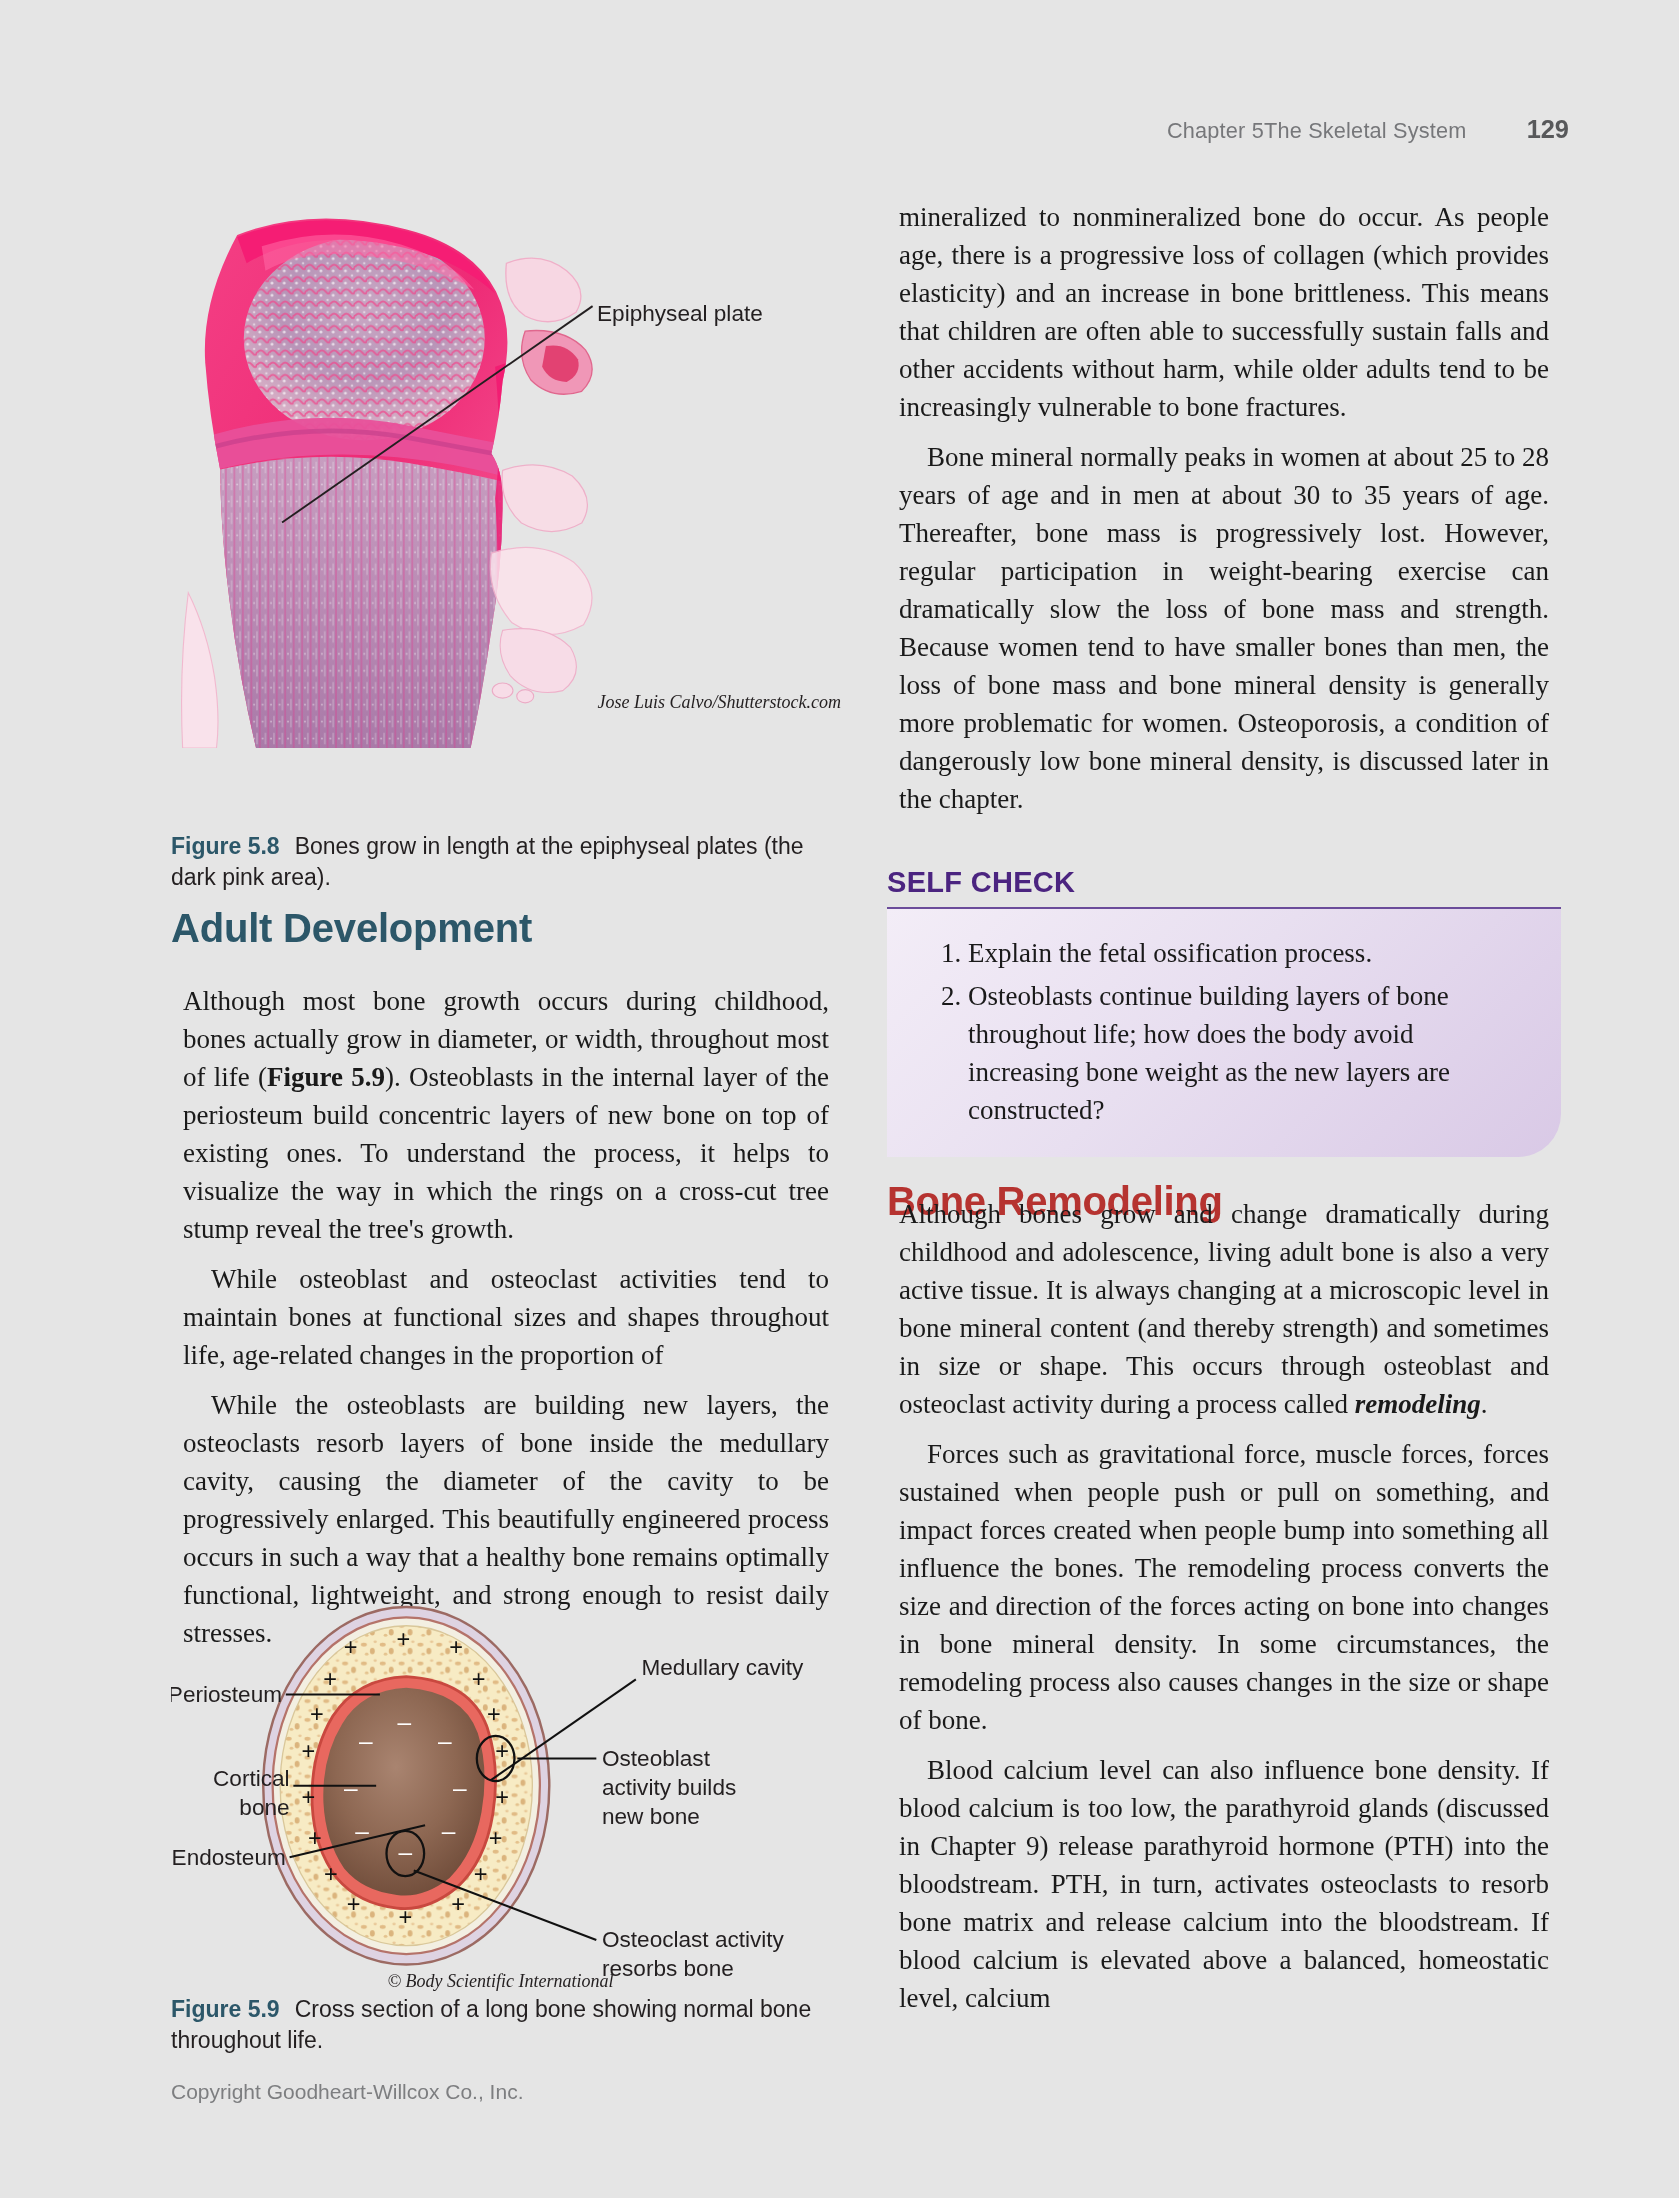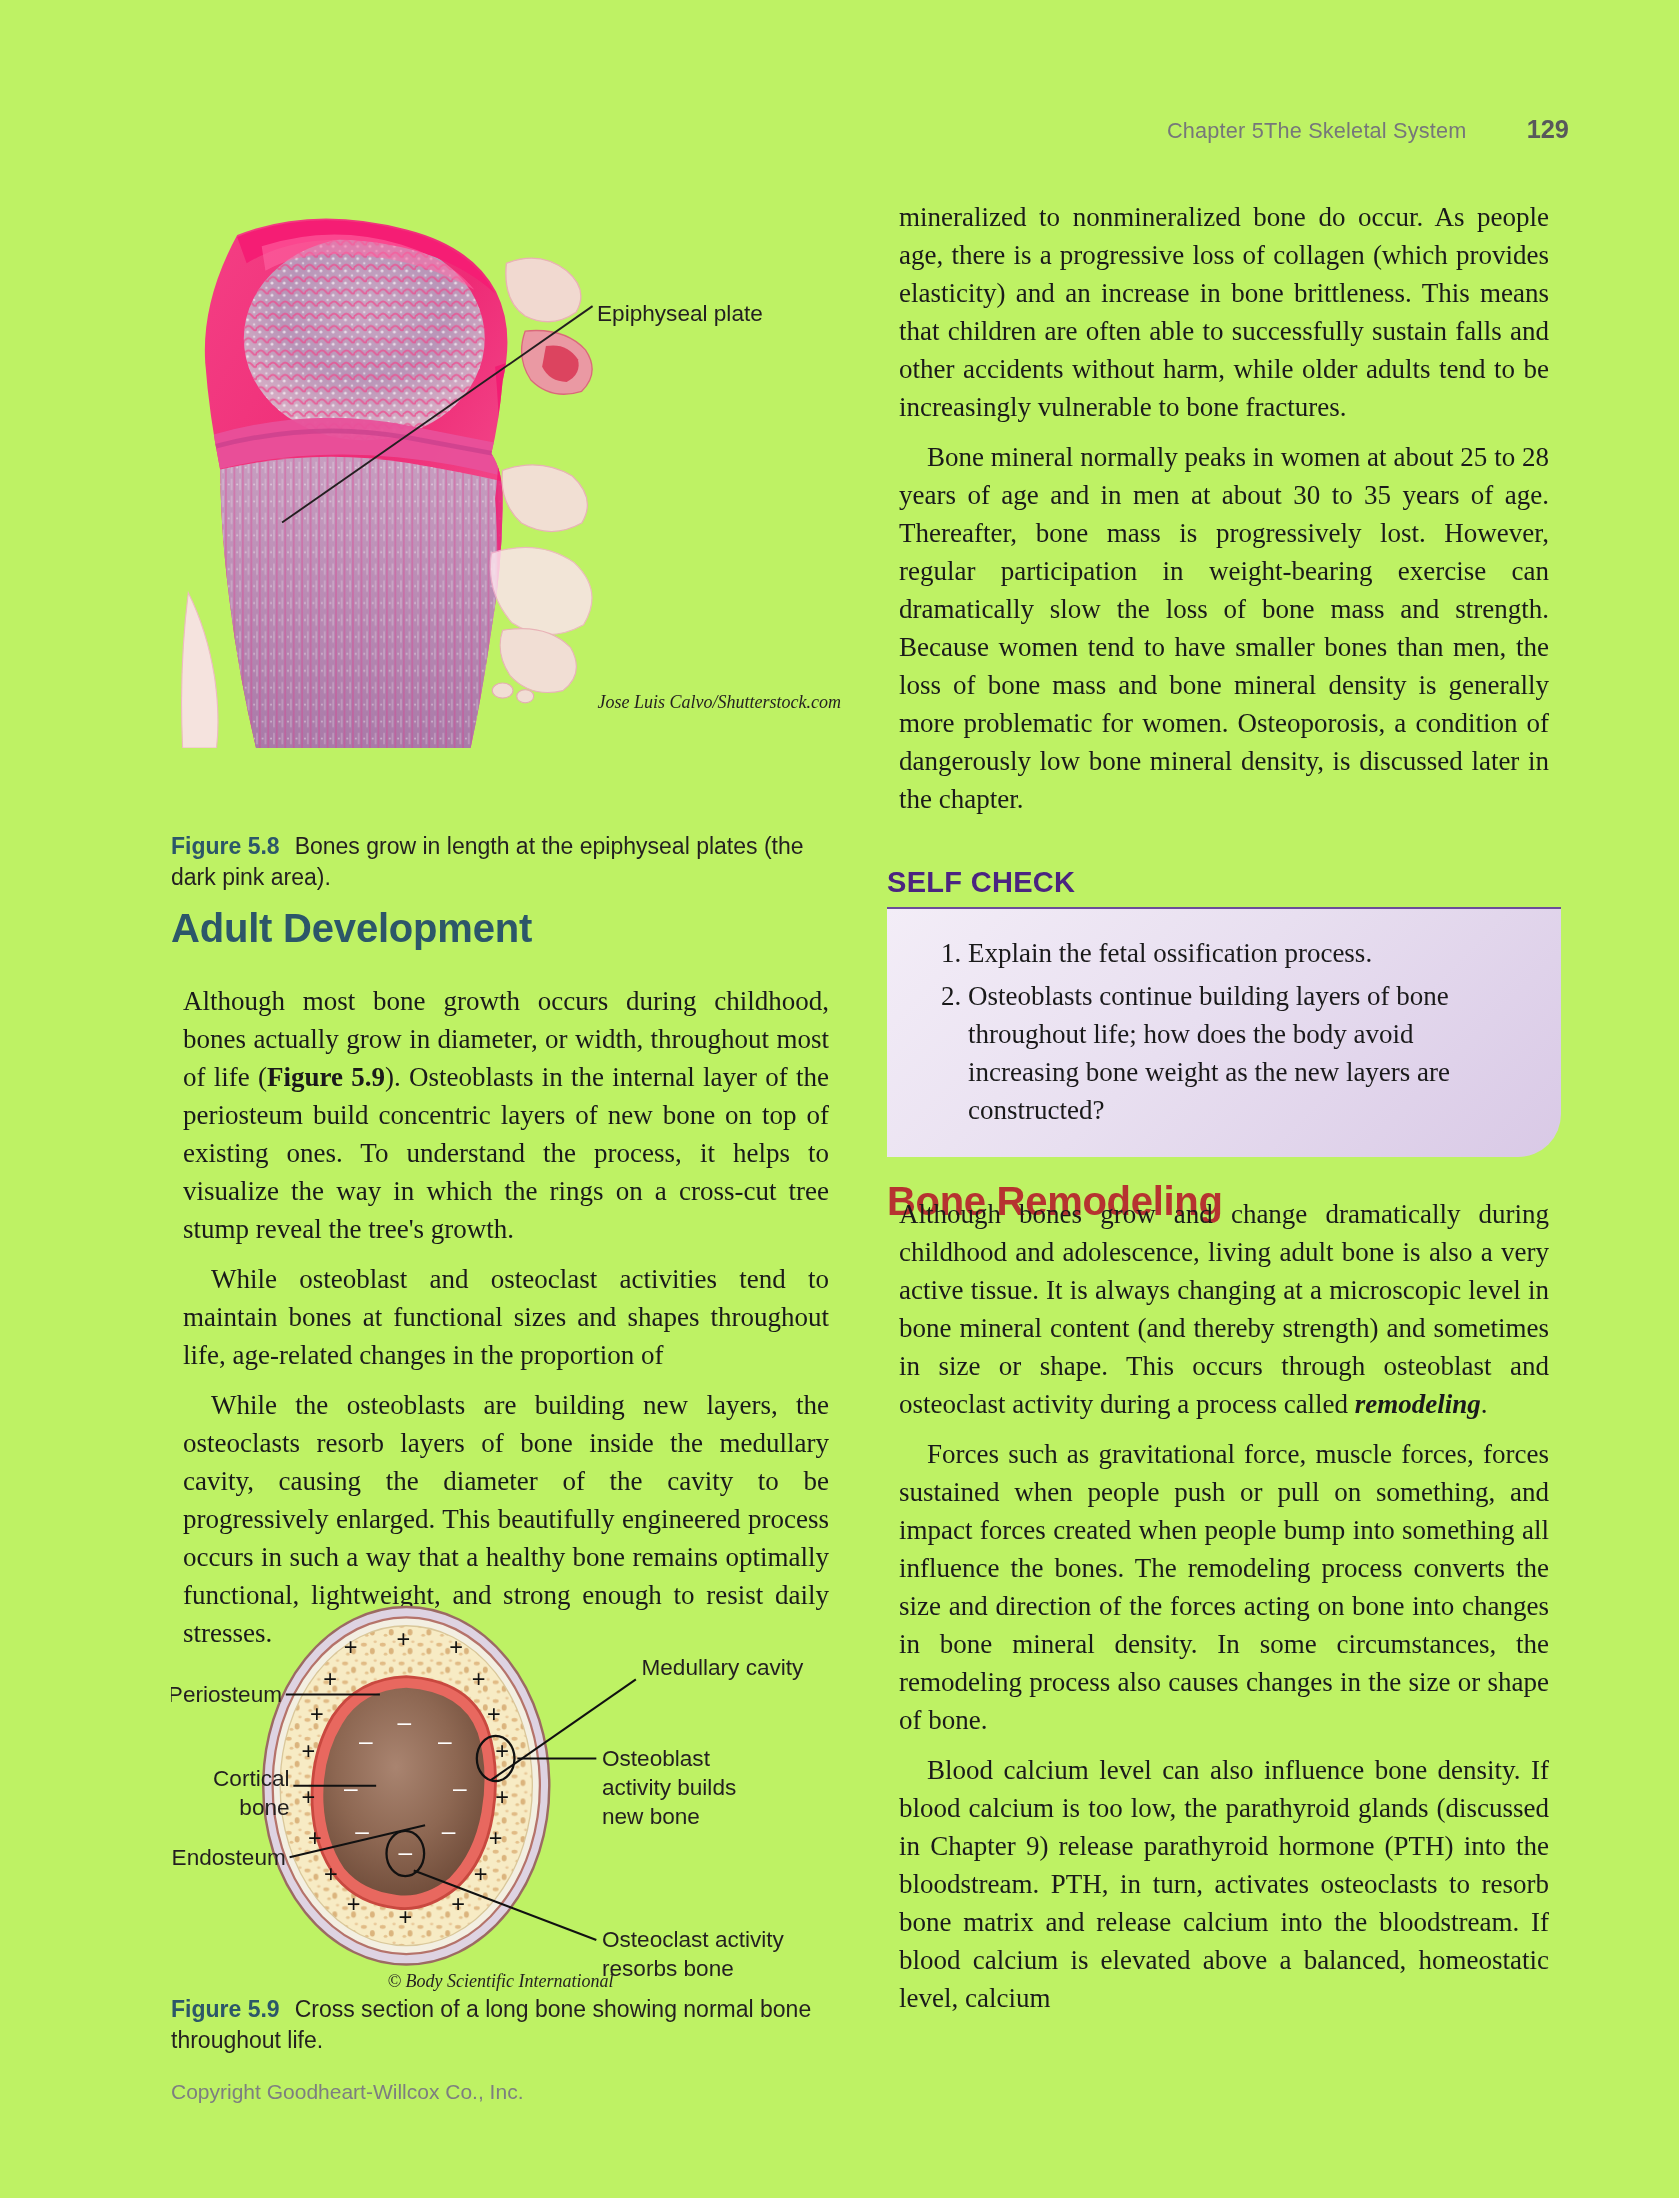--- a/index.html
+++ b/index.html
@@ -13,21 +13,21 @@
     position: relative;
     font-family: "Liberation Serif", serif;
     overflow: hidden;
   }
 
   .page {
     position: absolute;
     left: 0; top: 0;
     width: 1680px;
     height: 2199px;
-    background: #bef264;
+    background: #e5e5e5;
   }
 
   
   .running-head {
     position: absolute;
     right: 111px;
     top: 115px;
     display: flex;
     align-items: baseline;
     gap: 0;

